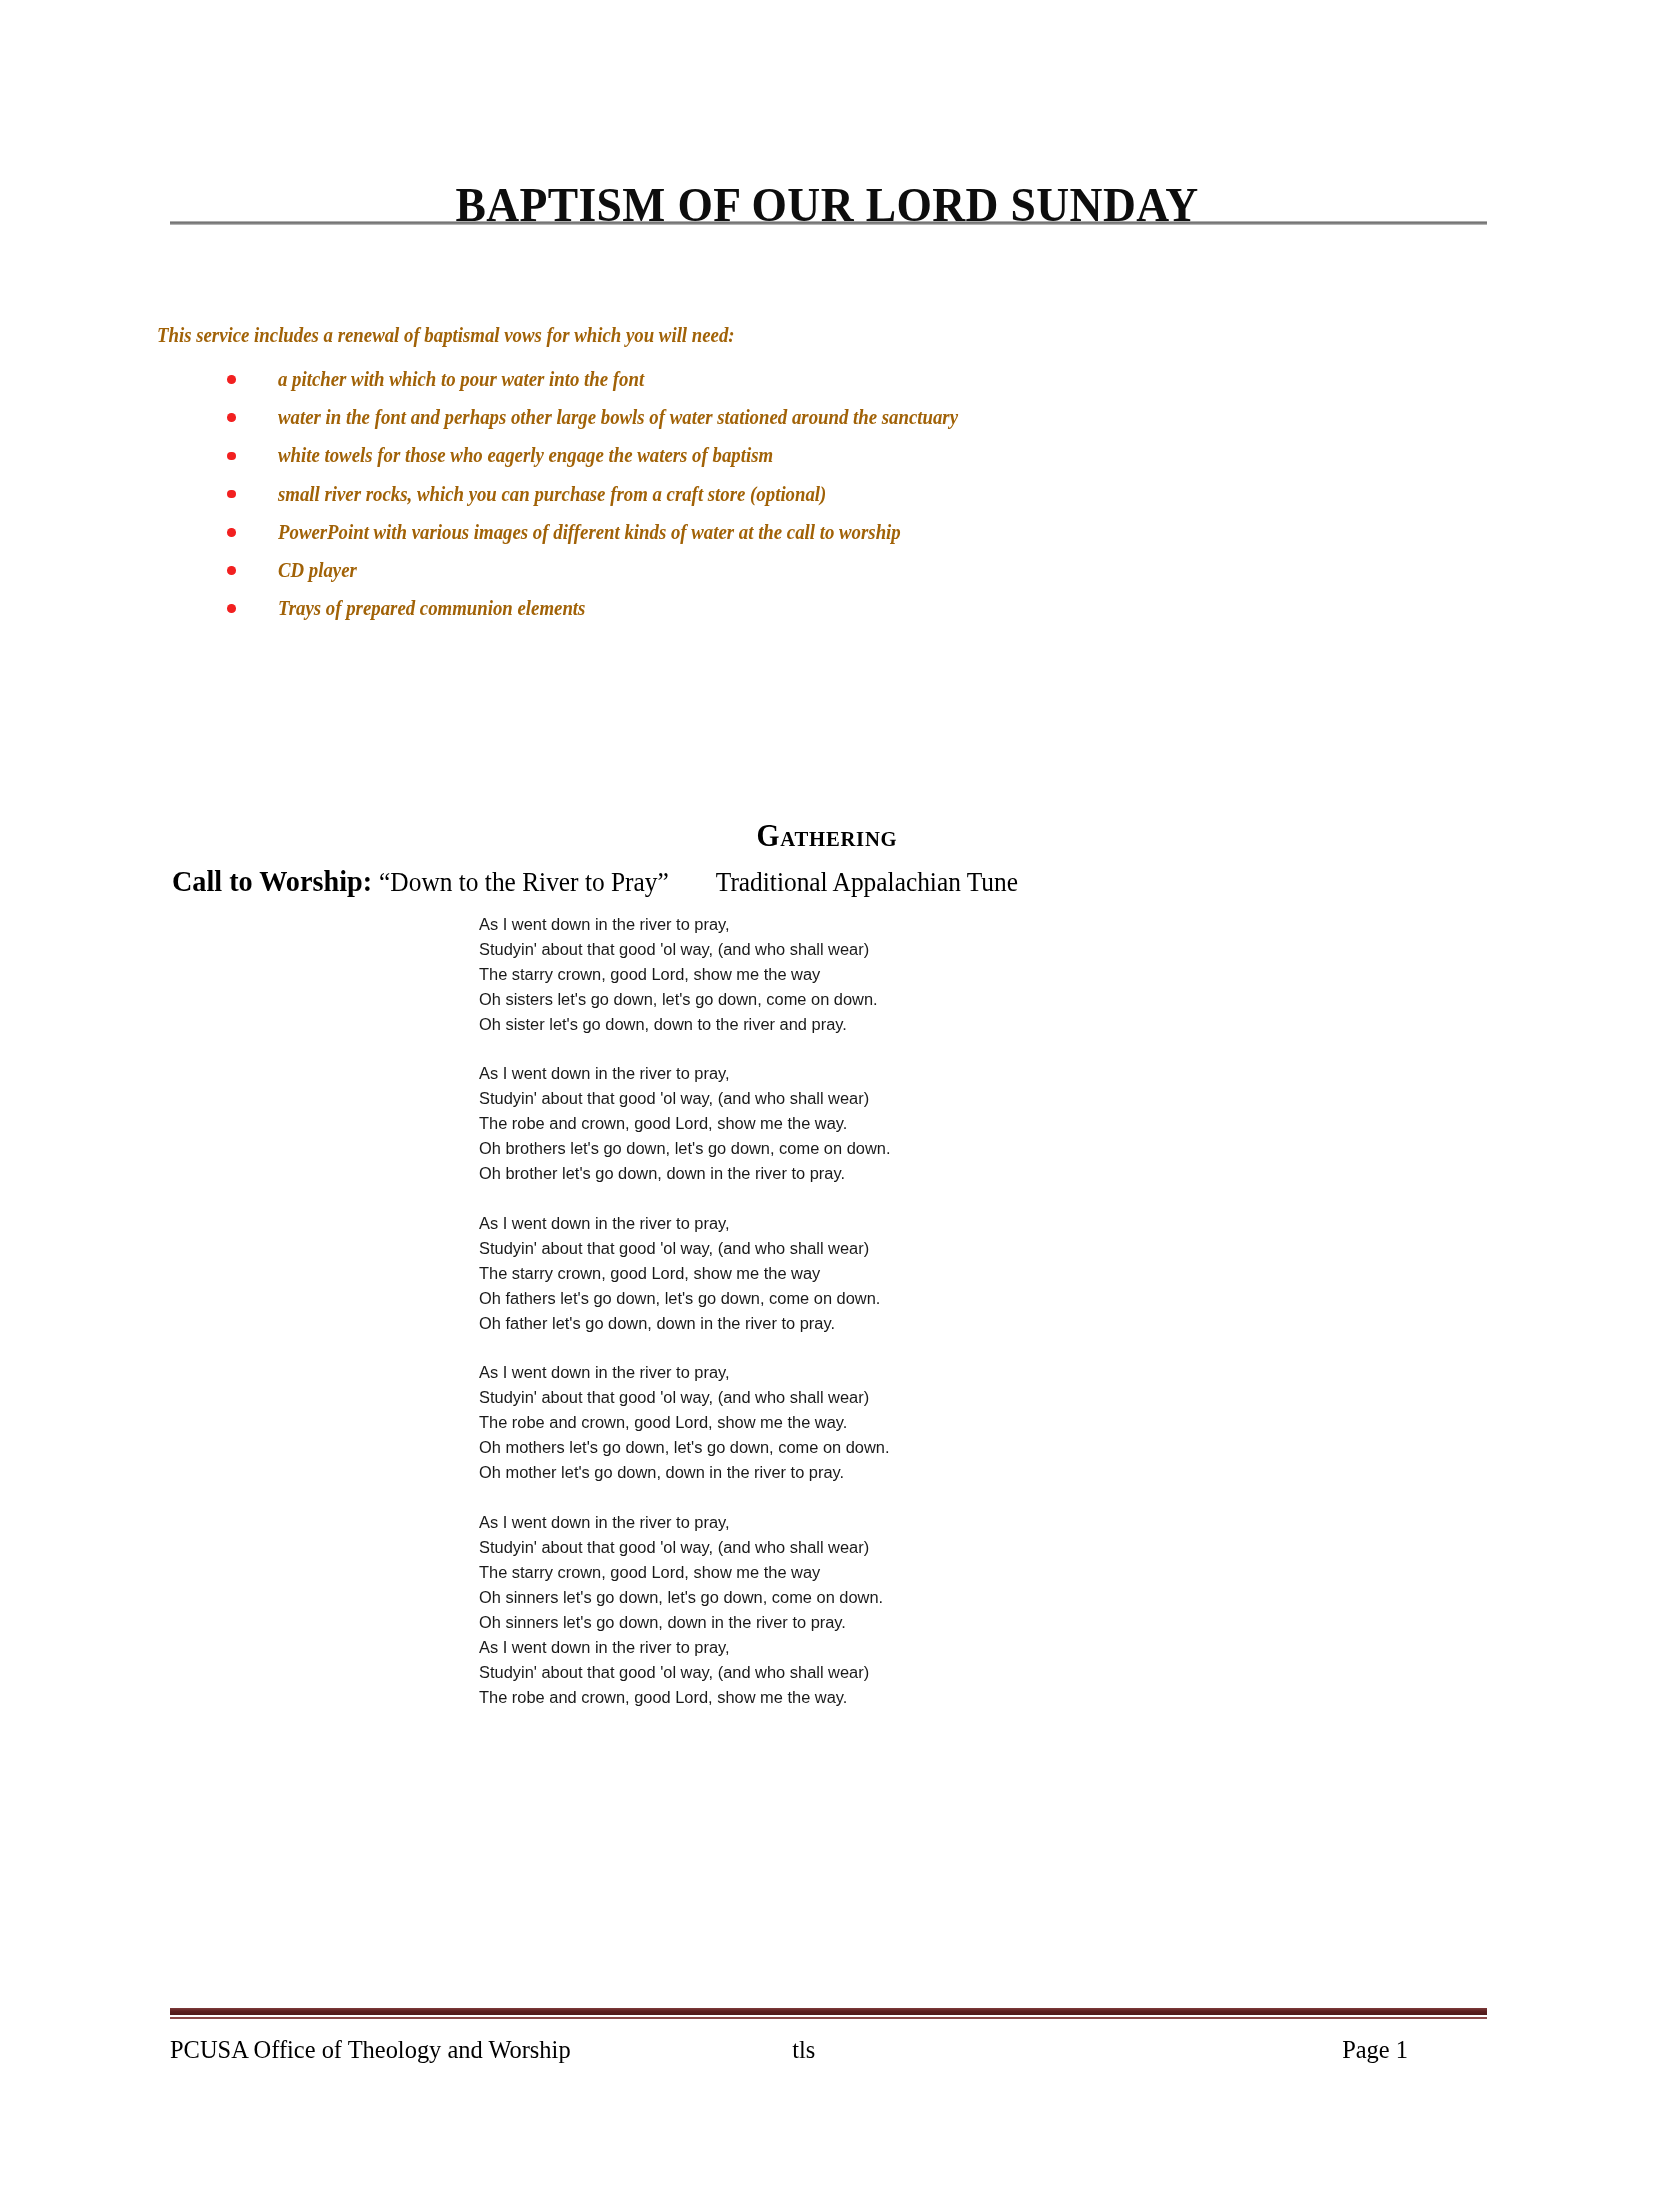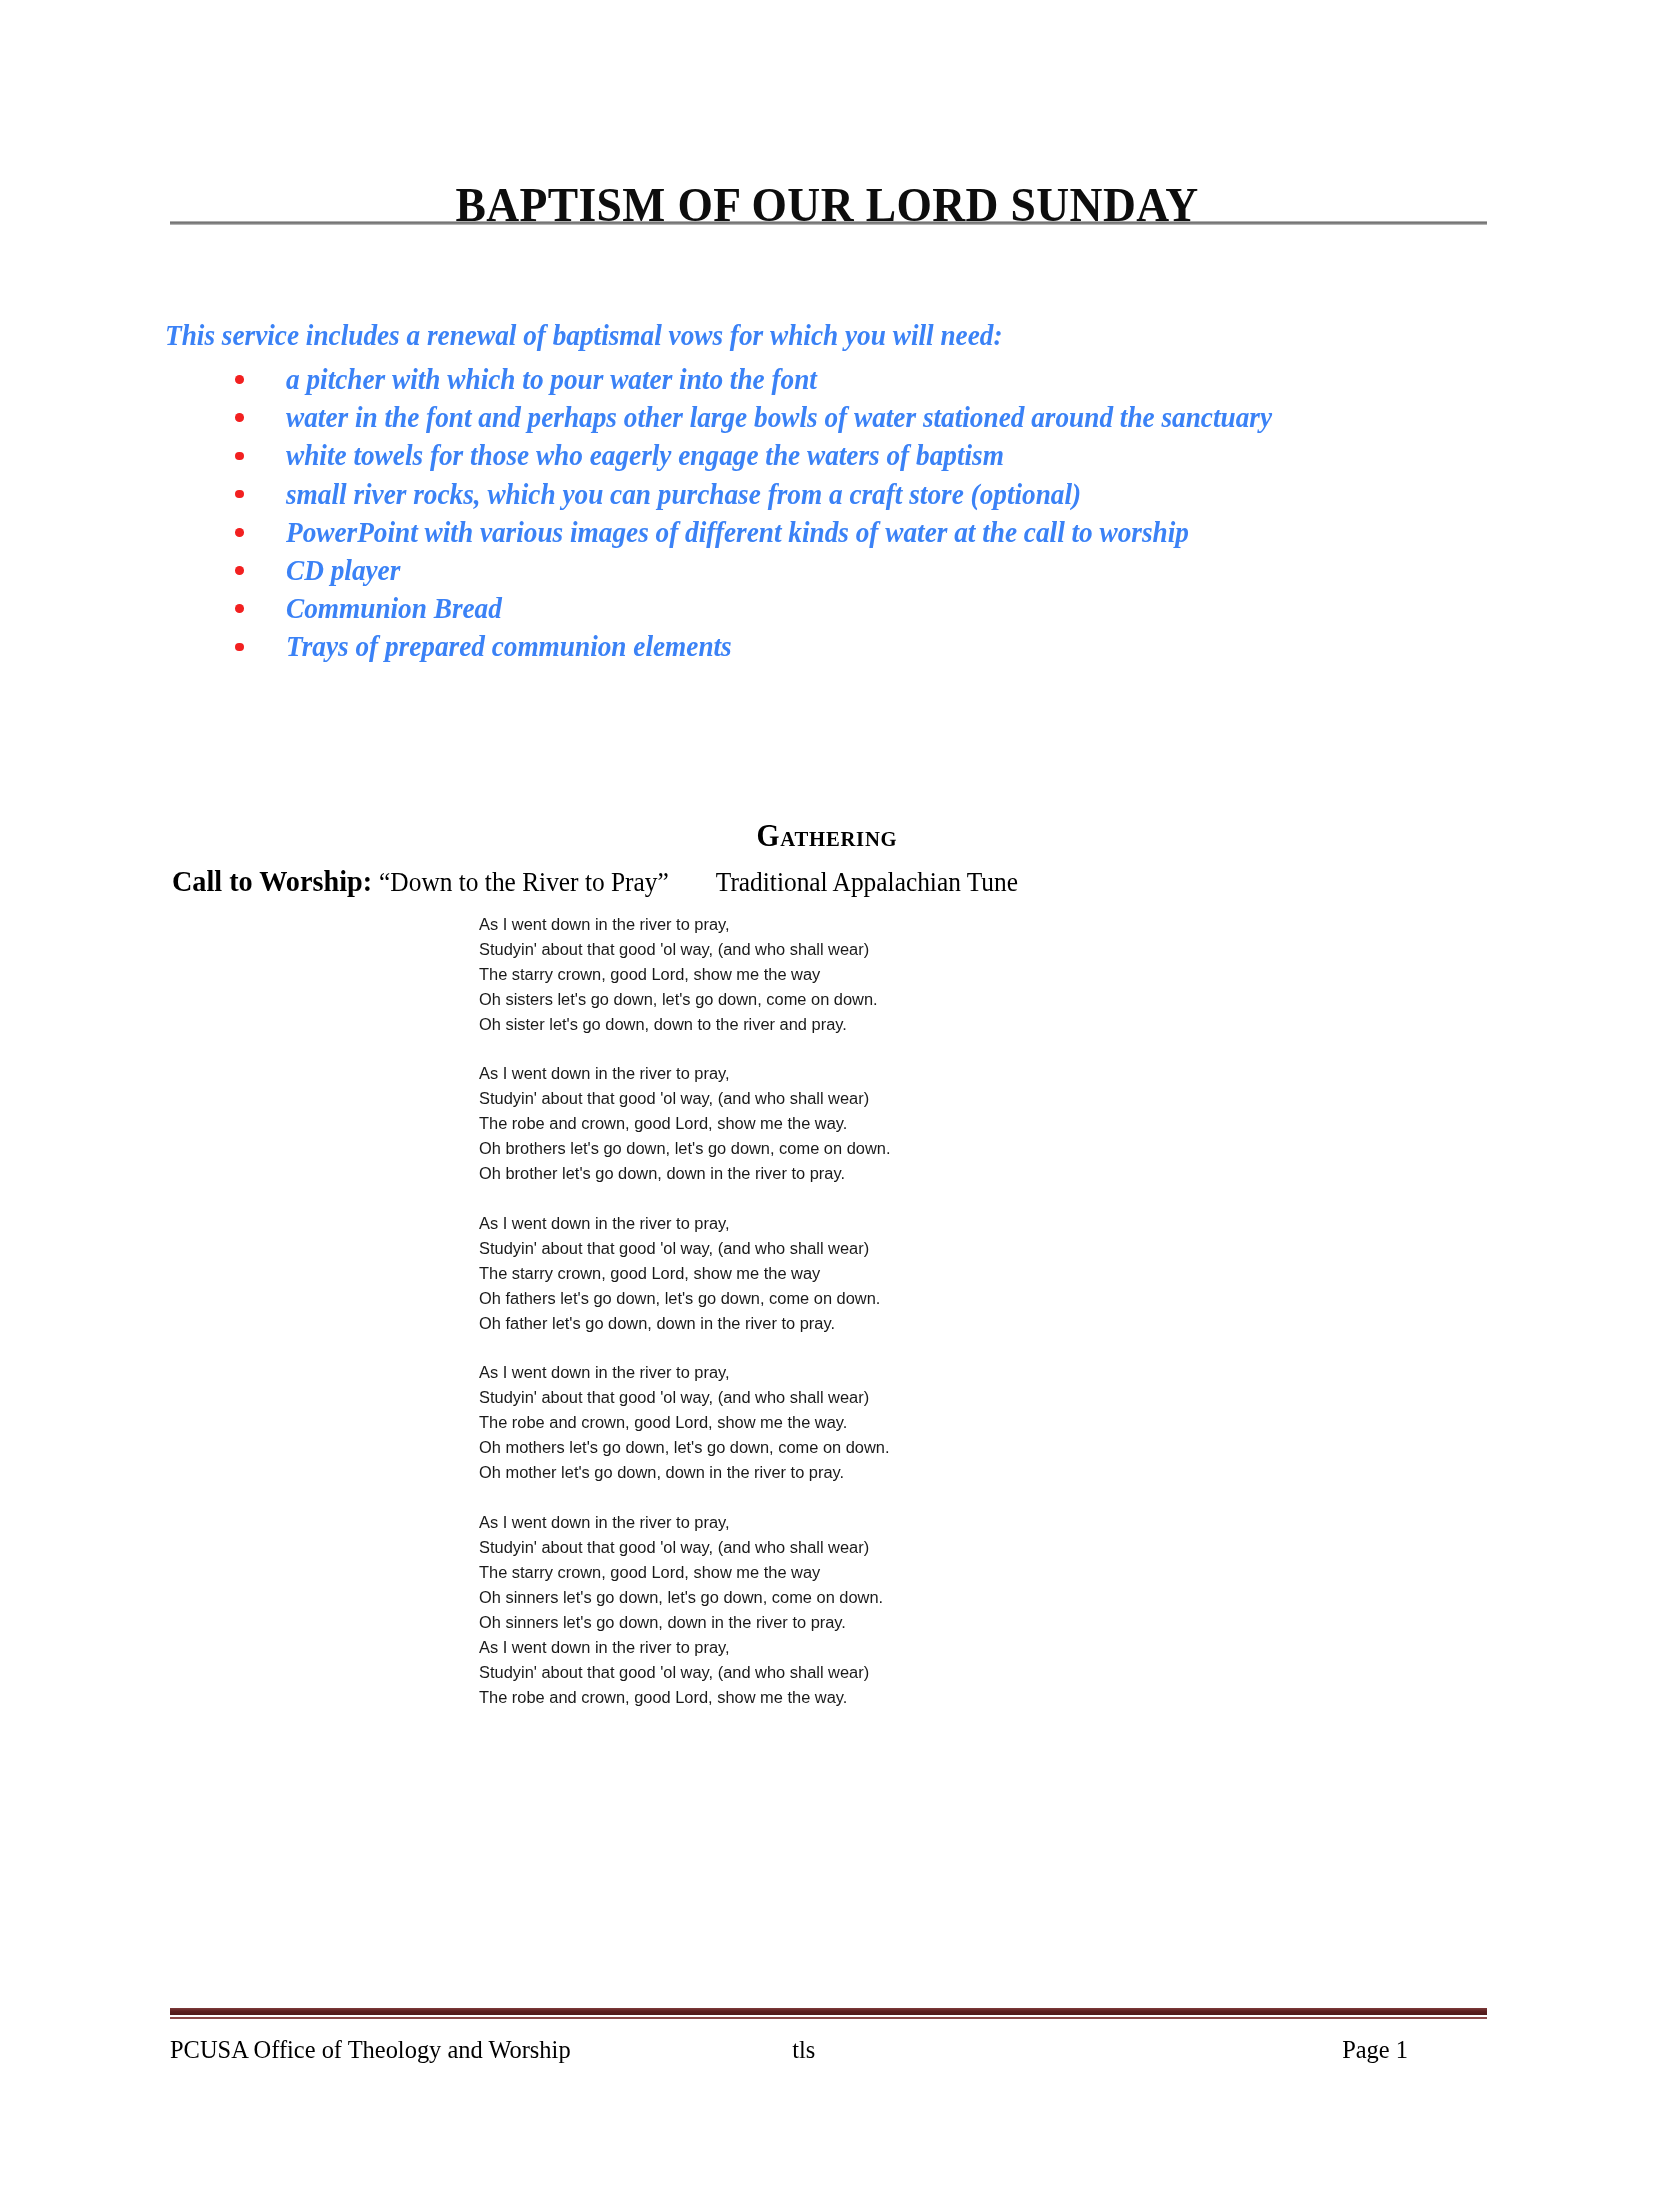--- a/index.html
+++ b/index.html
@@ -45,26 +45,26 @@
     left: 170px;
     width: 1317px;
     height: 3.9px;
     background: linear-gradient(to bottom, #c9c9c9 0%, #6f6f6f 40%, #8e8e8e 75%, #d8d8d8 100%);
   }
 
   
   .instructions {
     position: absolute;
     top: 321px;
-    left: 165px;
+    left: 157px;
     width: 1339px;
-    color: #3b82f6;
+    color: #a16207;
     font-style: italic;
     font-weight: bold;
-    font-size: 29px;
+    font-size: 20px;
     line-height: 28px;
   }
   .instructions .intro {
     display: block;
     transform: scaleX(0.94);
     transform-origin: left center;
     margin-bottom: 13.4px;
     white-space: nowrap;
   }
   .supply-list {
@@ -240,24 +240,20 @@
       <li class="supply-item">
         <span class="bullet"></span>
         <span class="txt">PowerPoint with various images of different kinds of water at the call to worship</span>
       </li>
       <li class="supply-item">
         <span class="bullet"></span>
         <span class="txt">CD player</span>
       </li>
       <li class="supply-item">
         <span class="bullet"></span>
-        <span class="txt">Communion Bread</span>
-      </li>
-      <li class="supply-item">
-        <span class="bullet"></span>
         <span class="txt">Trays of prepared communion elements</span>
       </li>
     </ul>
   </div>
 
   <div class="section-heading">Gathering</div>
 
   <div class="call-line">
     <span class="label">Call to Worship:</span>
     <span class="song">“Down to the River to Pray”</span>

